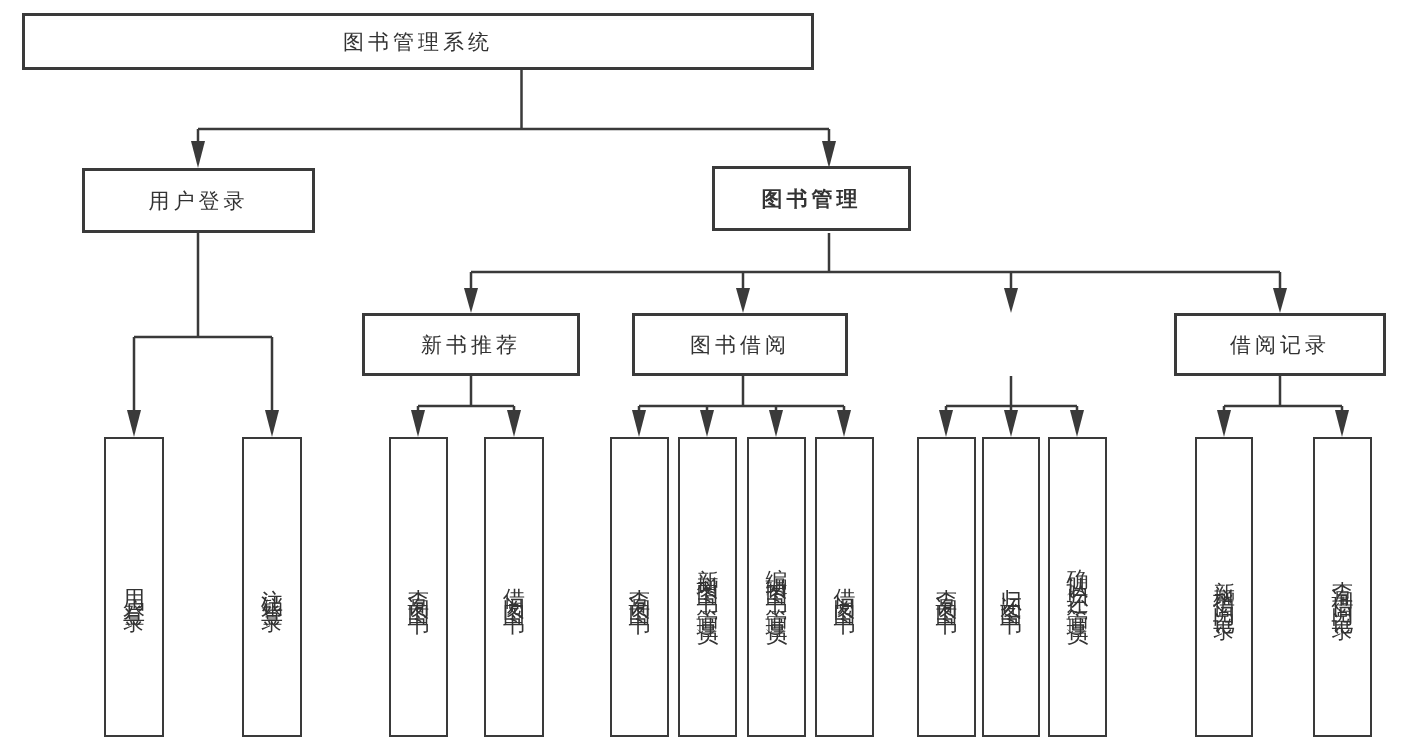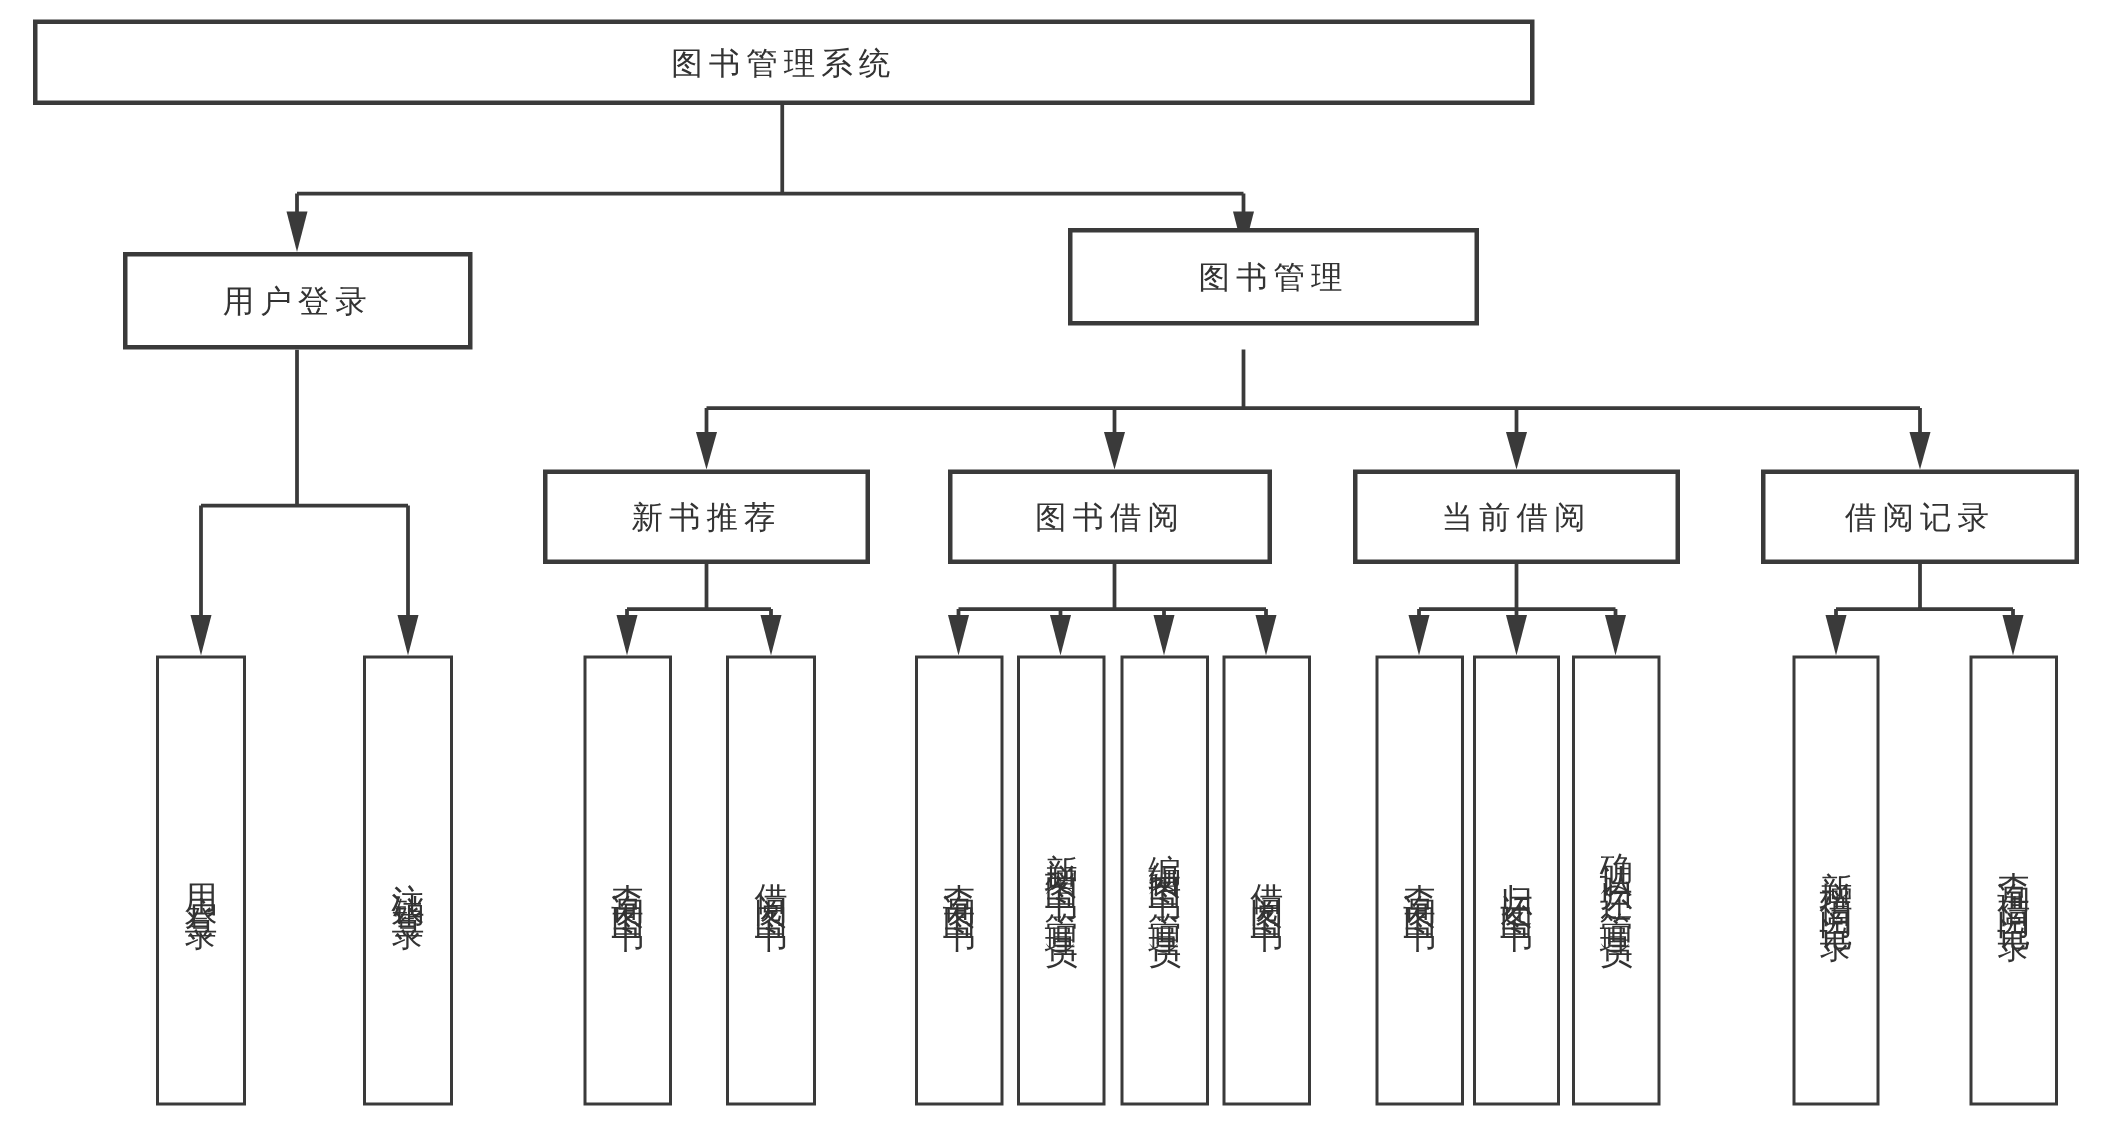--- a/index.html
+++ b/index.html
@@ -83,28 +83,27 @@
     <path d="M1011 376 V406 M946 406 H1077 M946 406 V412 M1011 406 V412 M1077 406 V412"></path>
     <polygon points="939,410 953,410 946,437"></polygon>
     <polygon points="1004,410 1018,410 1011,437"></polygon>
     <polygon points="1070,410 1084,410 1077,437"></polygon>
 
     <path d="M1280 376 V406 M1224 406 H1342 M1224 406 V412 M1342 406 V412"></path>
     <polygon points="1217,410 1231,410 1224,437"></polygon>
     <polygon points="1335,410 1349,410 1342,437"></polygon>
   </svg>
 
-  <div class="node" style="left:22px;top:13px;width:1001px;height:57px;">图书管理系统</div>
+  <div class="node" style="left:22px;top:13px;width:792px;height:57px;">图书管理系统</div>
 
   <div class="node" style="left:82px;top:168px;width:233px;height:65px;">用户登录</div>
-  <div class="node" style="left:712px;top:152px;width:274px;height:65px;">图书管理</div>
+  <div class="node" style="left:712px;top:166px;width:199px;height:65px;font-weight:bold;">图书管理</div>
 
   <div class="node" style="left:632px;top:313px;width:216px;height:63px;">图书借阅</div>
   <div class="node" style="left:362px;top:313px;width:218px;height:63px;">新书推荐</div>
-  <div class="node" style="left:902px;top:313px;width:218px;height:63px;">当前借阅</div>
   <div class="node" style="left:1174px;top:313px;width:212px;height:63px;">借阅记录</div>
 
   <div class="node leaf" style="left:104px;top:437px;width:60px;height:300px;">用户登录</div>
   <div class="node leaf" style="left:242px;top:437px;width:60px;height:300px;">注销登录</div>
 
   <div class="node leaf" style="left:389px;top:437px;width:59px;height:300px;">查询图书</div>
   <div class="node leaf" style="left:484px;top:437px;width:60px;height:300px;">借阅图书</div>
 
   <div class="node leaf" style="left:610px;top:437px;width:59px;height:300px;">查询图书</div>
   <div class="node leaf" style="left:678px;top:437px;width:59px;height:300px;">新增图书（管理员）</div>

